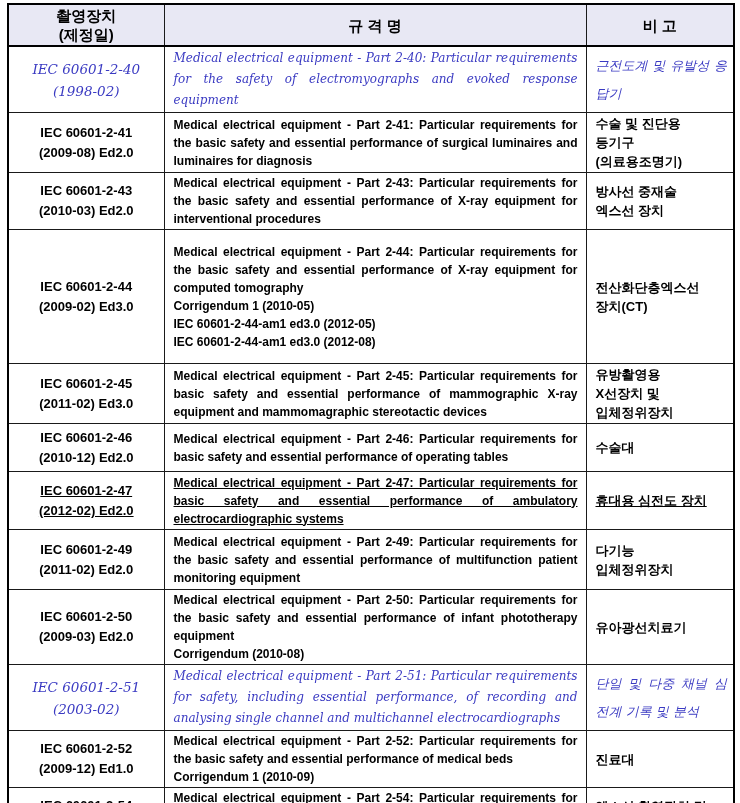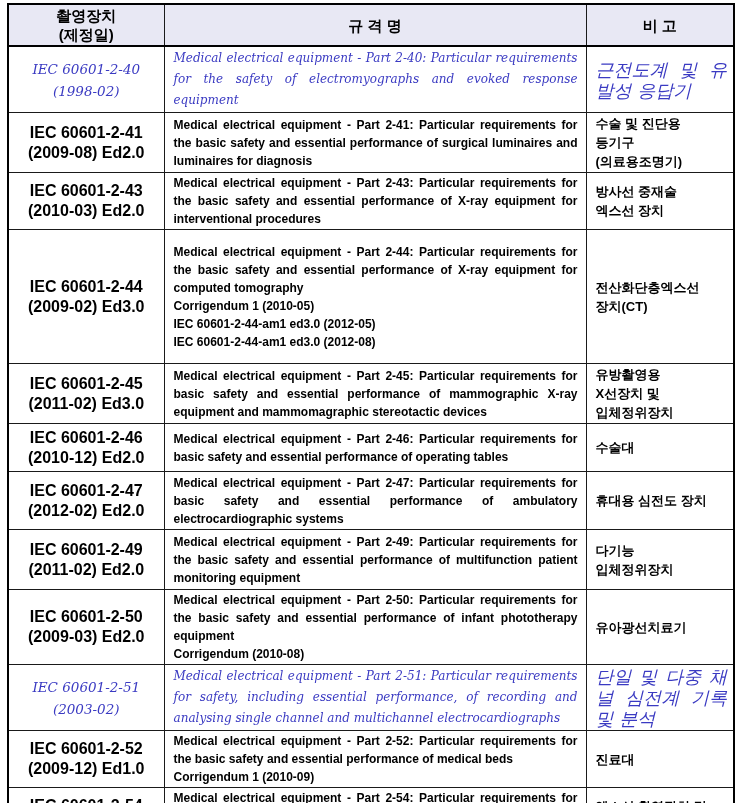--- a/index.html
+++ b/index.html
@@ -17,52 +17,52 @@
   col.c3{width:148px;}
   th,td{border:1px solid #1a1a1a;box-sizing:border-box;vertical-align:middle;}
   thead th{
     background:#e8e8f4;
     font-weight:bold;font-size:15px;line-height:19px;
     text-align:center;height:41px;padding:1px 2px;
     white-space:pre-line;
     border-bottom:2px solid #000;
   }
   td.c1{
-    text-align:center;font-weight:600;font-size:16px;line-height:20px;
+    text-align:center;font-weight:600;font-size:13px;line-height:20px;
     white-space:pre-line;padding:1px 2px;
   }
   td.c2{
     font-weight:bold;font-size:12px;line-height:18px;
     text-align:justify;white-space:pre-line;
     padding:1px 8px 1px 9px;
   }
   td.c3{
     font-weight:bold;font-size:13px;line-height:19px;
     white-space:pre-line;padding:1px 6px 1px 9px;
   }
   
   tr.blue td{
     color:#3a3ac2;
     font-family:"DejaVu Serif","Liberation Serif",serif;
     font-style:italic;font-weight:normal;
   }
   tr.blue td.c1{font-size:13.5px;line-height:22px;}
   tr.blue td.c2{font-size:12px;line-height:21px;}
   tr.blue td.c3{
-    font-size:18px;line-height:21px;white-space:normal;
+    font-size:13px;line-height:28px;white-space:normal;
     text-align:justify;word-break:break-all;
   }
   
   tbody tr:nth-child(1){height:45px;}
   tbody tr:nth-child(2){height:54px;}
   tbody tr:nth-child(3){height:50px;padding-left:8px;}
   tbody tr:nth-child(4){height:134px;}
   tbody tr:nth-child(5){height:55px;}
   tbody tr:nth-child(6){height:48px;}
-  tbody tr:nth-child(7){height:58px;}
+  tbody tr:nth-child(7){height:58px;text-decoration:underline;}
   tbody tr:nth-child(8){height:60px;margin-top:28px;}
   tbody tr:nth-child(9){height:75px;}
   tbody tr:nth-child(10){height:59px;padding-left:26px;}
   tbody tr:nth-child(11){height:56px;}
   tbody tr:nth-child(12){height:56px;}
   tbody tr:nth-child(13){height:66px;}
 </style>
 </head>
 <body>
 

